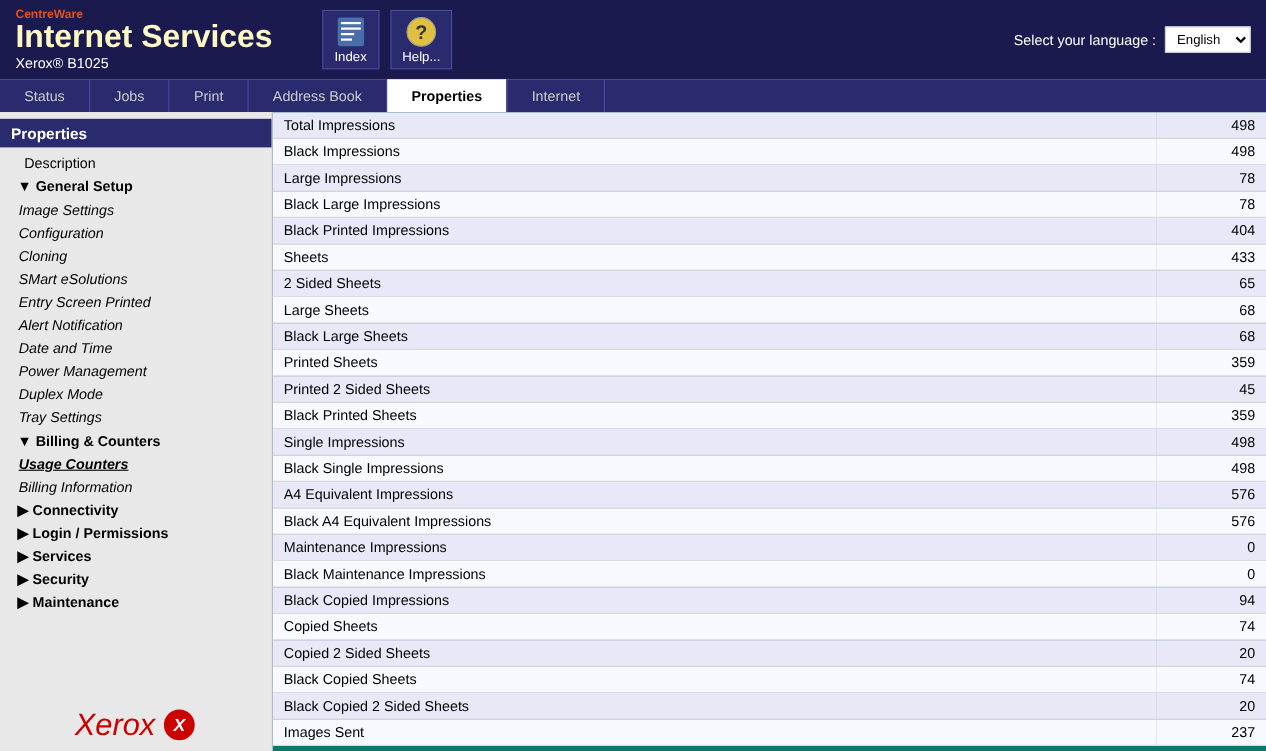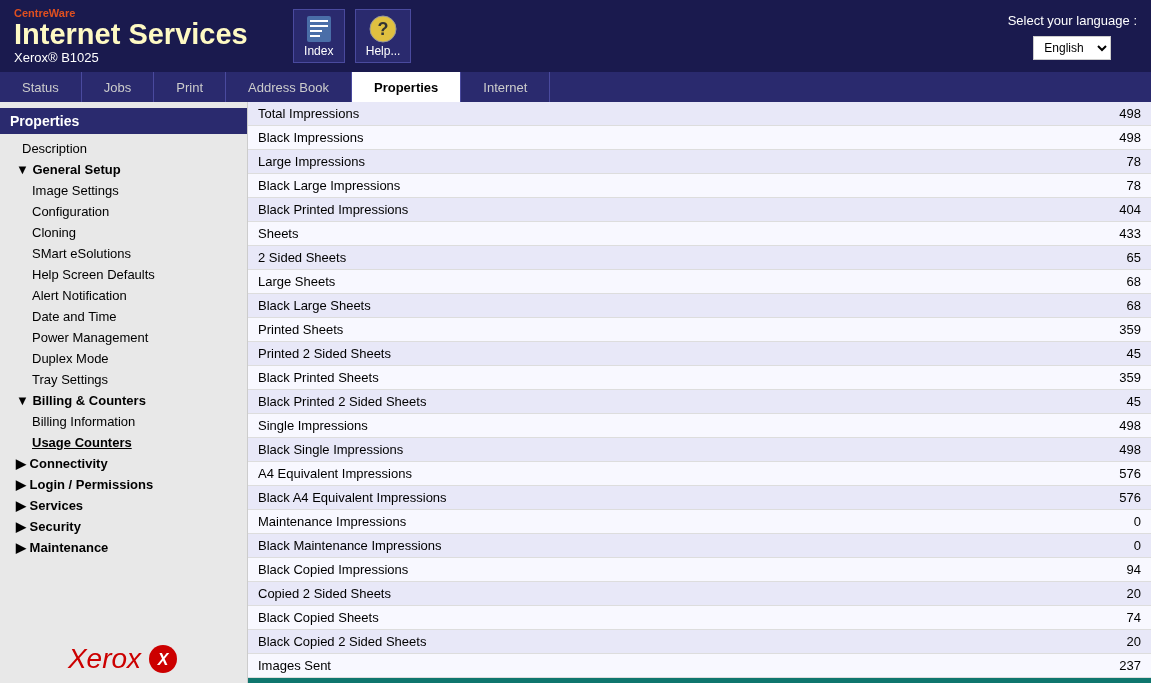--- a/index.html
+++ b/index.html
@@ -18,21 +18,21 @@
     .header-logo .centreware { color: #e05020; font-size: 11px; font-weight: bold; }
     .header-logo .internet-services { color: #fef9c3; font-size: 29px; font-weight: bold; line-height: 1.1; }
     .header-logo .model { color: #fff; font-size: 13px; }
     .header-icons { display: flex; gap: 10px; margin-left: 10px; }
     .header-icon-btn {
       display: flex; flex-direction: column; align-items: center;
       background: #2a2a6e; border: 1px solid #4a4a9e; color: #fff;
       padding: 4px 10px; cursor: pointer; text-decoration: none; font-size: 12px;
     }
     .header-icon-btn .icon-img { width: 30px; height: 30px; display: flex; align-items: center; justify-content: center; }
-    .lang-section { margin-left: auto; display: flex; align-items: center; gap: 8px; color: #fff; font-size: 13px; flex-direction: column; }
+    .lang-section { margin-left: auto; display: flex; align-items: center; gap: 8px; color: #fff; font-size: 13px; }
     .lang-select {
       padding: 3px 6px; font-size: 12px; background: #fff; border: 1px solid #ccc;
     }
 
     
     .nav-tabs {
       background: #2a2a6e;
       display: flex;
       height: 30px;
     }
@@ -76,21 +76,21 @@
       margin-bottom: 4px;
     }
     .sidebar-item {
       padding: 3px 10px 3px 16px;
       cursor: pointer;
       color: #000;
       font-size: 13px;
     }
     .sidebar-item.bold { font-weight: bold; }
     .sidebar-item.indent1 { padding-left: 22px; }
-    .sidebar-item.indent2 { padding-left: 32px; }
+    .sidebar-item.indent2 { padding-left: 17px; font-style: italic; }
     .sidebar-item.active { font-weight: bold; text-decoration: underline; }
 
     .sidebar-logo {
       margin-top: auto;
       padding: 16px;
       display: flex;
       justify-content: center;
     }
     .xerox-logo {
       display: flex; align-items: center; gap: 6px;
@@ -178,30 +178,30 @@
   <div class="sidebar">
     <div class="sidebar-title">Properties</div>
 
     <div class="sidebar-item indent1">Description</div>
 
     <div class="sidebar-item bold">▼ General Setup</div>
     <div class="sidebar-item indent2">Image Settings</div>
     <div class="sidebar-item indent2">Configuration</div>
     <div class="sidebar-item indent2">Cloning</div>
     <div class="sidebar-item indent2">SMart eSolutions</div>
-    <div class="sidebar-item indent2">Help Screen Defaults</div>
+    <div class="sidebar-item indent2">Entry Screen Printed</div>
     <div class="sidebar-item indent2">Alert Notification</div>
     <div class="sidebar-item indent2">Date and Time</div>
     <div class="sidebar-item indent2">Power Management</div>
     <div class="sidebar-item indent2">Duplex Mode</div>
     <div class="sidebar-item indent2">Tray Settings</div>
 
     <div class="sidebar-item bold">▼ Billing &amp; Counters</div>
+    <div class="sidebar-item indent2 bold active">Usage Counters</div>
     <div class="sidebar-item indent2">Billing Information</div>
-    <div class="sidebar-item indent2 bold active">Usage Counters</div>
 
     <div class="sidebar-item bold">▶ Connectivity</div>
     <div class="sidebar-item bold">▶ Login / Permissions</div>
     <div class="sidebar-item bold">▶ Services</div>
     <div class="sidebar-item bold">▶ Security</div>
     <div class="sidebar-item bold">▶ Maintenance</div>
 
     <div class="sidebar-logo">
       <div class="xerox-logo">
         <span class="xerox-text">Xerox</span>
@@ -258,24 +258,20 @@
   </tr>
           <tr>
     <td>Printed 2 Sided Sheets</td>
     <td>45</td>
   </tr>
           <tr>
     <td>Black Printed Sheets</td>
     <td>359</td>
   </tr>
           <tr>
-    <td>Black Printed 2 Sided Sheets</td>
-    <td>45</td>
-  </tr>
-          <tr>
     <td>Single Impressions</td>
     <td>498</td>
   </tr>
           <tr>
     <td>Black Single Impressions</td>
     <td>498</td>
   </tr>
           <tr>
     <td>A4 Equivalent Impressions</td>
     <td>576</td>
@@ -290,20 +286,24 @@
   </tr>
           <tr>
     <td>Black Maintenance Impressions</td>
     <td>0</td>
   </tr>
           <tr>
     <td>Black Copied Impressions</td>
     <td>94</td>
   </tr>
           <tr>
+    <td>Copied Sheets</td>
+    <td>74</td>
+  </tr>
+          <tr>
     <td>Copied 2 Sided Sheets</td>
     <td>20</td>
   </tr>
           <tr>
     <td>Black Copied Sheets</td>
     <td>74</td>
   </tr>
           <tr>
     <td>Black Copied 2 Sided Sheets</td>
     <td>20</td>

